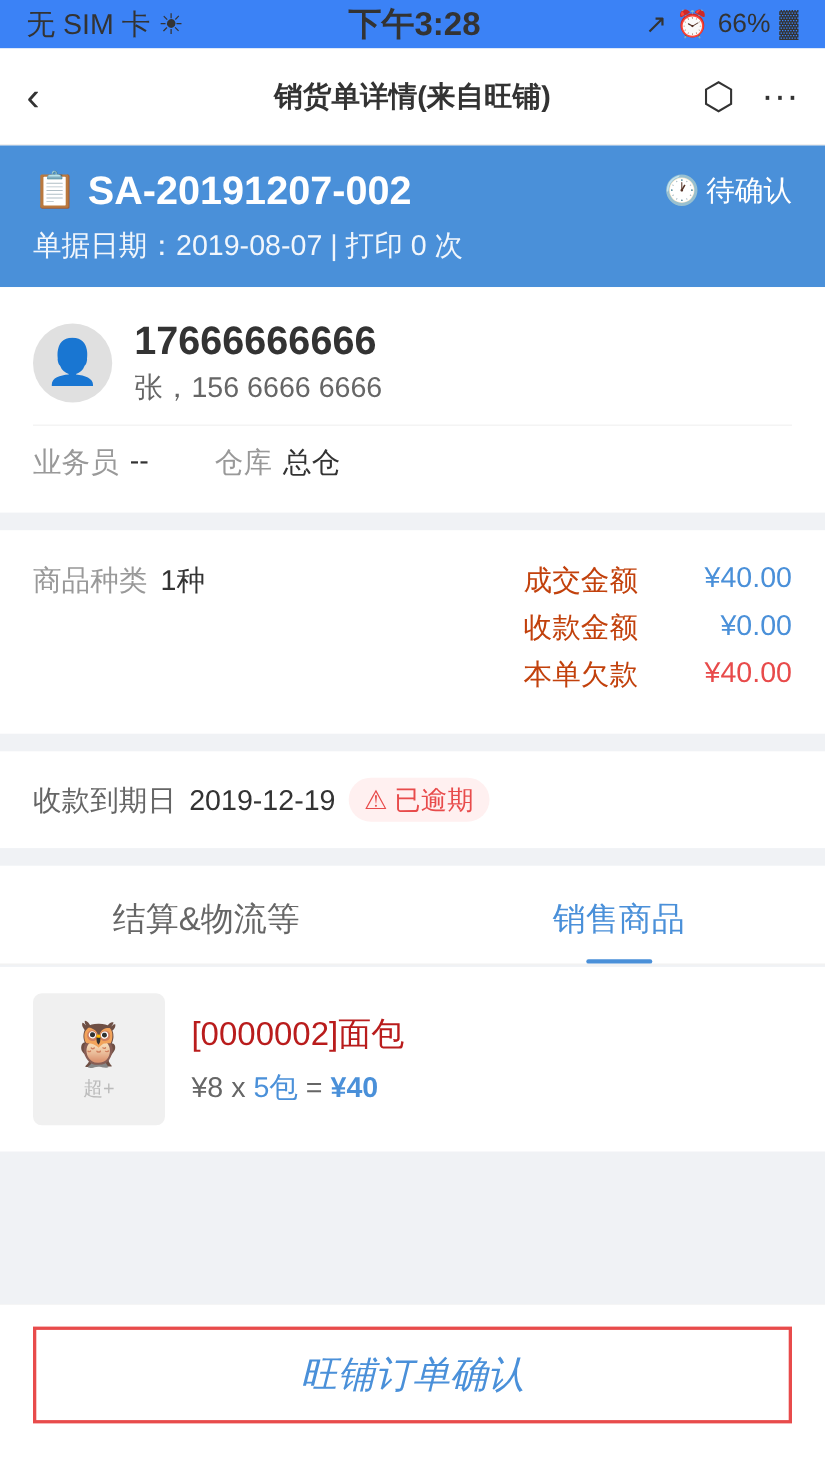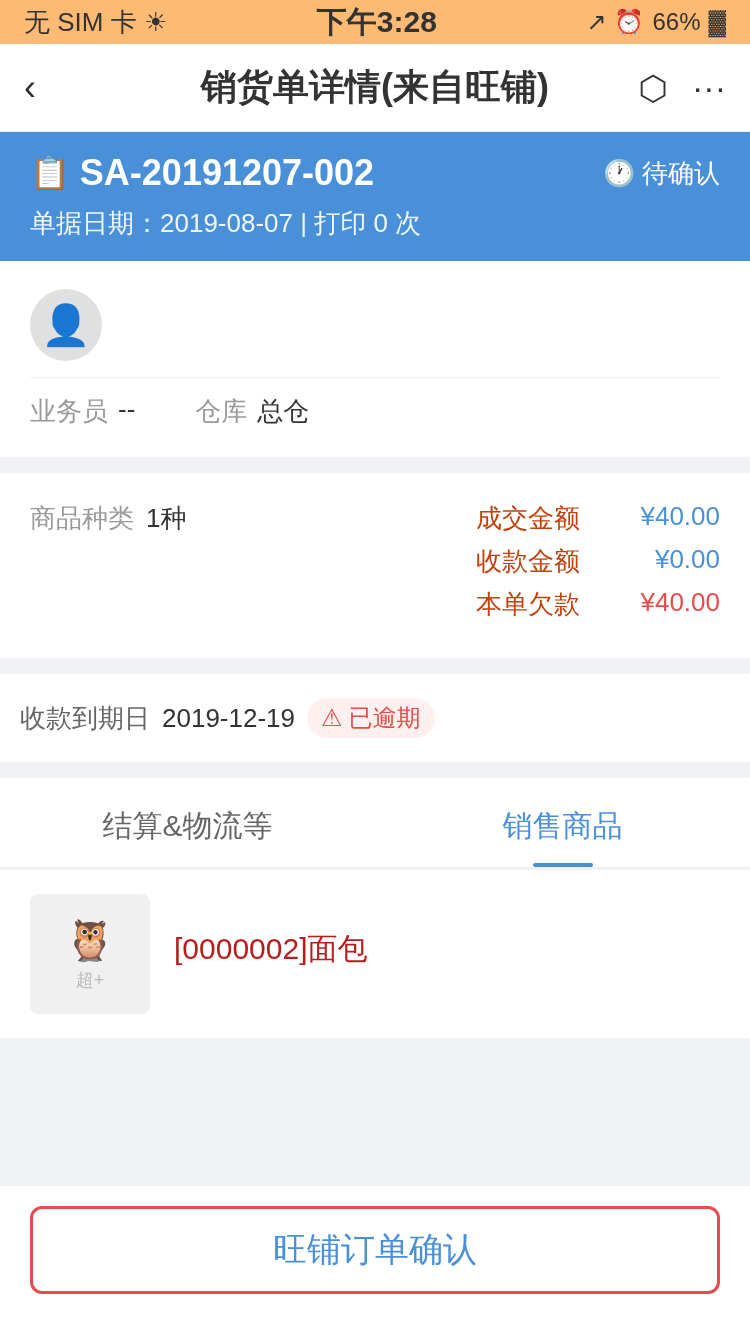--- a/index.html
+++ b/index.html
@@ -9,21 +9,21 @@
       min-height: 1334px;
       font-family: -apple-system, "PingFang SC", "Helvetica Neue", Arial, sans-serif;
       background: #f0f2f5;
       font-size: 28px;
       color: #333;
     }
 
     
     .status-bar {
       height: 44px;
-      background: #fdba74;
+      background: #3b82f6;
       display: flex;
       align-items: center;
       justify-content: space-between;
       padding: 0 24px;
       font-size: 26px;
       font-weight: 500;
     }
     .status-left { display: flex; align-items: center; gap: 8px; }
     .status-center { font-size: 30px; font-weight: 600; }
     .status-right { display: flex; align-items: center; gap: 8px; font-size: 24px; }
@@ -41,21 +41,21 @@
     .nav-back {
       font-size: 36px;
       color: #333;
       cursor: pointer;
       padding: 10px 10px 10px 0;
     }
     .nav-title {
       position: absolute;
       left: 50%;
       transform: translateX(-50%);
-      font-size: 36px;
+      font-size: 26px;
       font-weight: 600;
       color: #333;
     }
     .nav-actions {
       margin-left: auto;
       display: flex;
       align-items: center;
       gap: 24px;
     }
     .nav-icon {
@@ -175,21 +175,21 @@
       gap: 20px;
       margin-bottom: 8px;
     }
     .amount-label { color: #c2410c; }
     .amount-value { color: #4a90d9; min-width: 120px; text-align: right; }
     .amount-value.red { color: #e84b4b; }
 
     
     .due-card {
       background: #fff;
-      padding: 24px 20px;
+      padding: 24px 30px;
       margin-top: 16px;
       font-size: 26px;
       display: flex;
       align-items: center;
       gap: 12px;
     }
     .due-label { color: #666; }
     .due-date { color: #333; }
     .overdue-badge {
       display: flex;
@@ -295,28 +295,29 @@
       width: 750px;
       background: #fff;
       padding: 20px 30px 40px;
       border-top: 1px solid #eee;
     }
     .confirm-btn {
       width: 100%;
       height: 88px;
       border: 3px solid #e84b4b;
       background: #fff;
-      border-radius: 12px;
+      border-radius: 0;
       font-size: 34px;
       color: #4a90d9;
       font-weight: 500;
       cursor: pointer;
       display: flex;
       align-items: center;
       justify-content: center;
+      font-style: italic;
     }
   </style>
 </head>
 <body>
 
 <div class="status-bar">
   <div class="status-left">
     <span>无 SIM 卡 ☀</span>
   </div>
   <div class="status-center">下午3:28</div>
@@ -348,20 +349,24 @@
       <span>待确认</span>
     </div>
   </div>
   <div class="header-date">单据日期：2019-08-07 | 打印 0 次</div>
 </div>
 
 <div class="customer-card">
   <div class="customer-top">
     <div class="avatar">
       <span>👤</span>
+    </div>
+    <div>
+      <div class="customer-name">17666666666</div>
+      <div class="customer-sub">张，156 6666 6666</div>
     </div>
   </div>
   <div class="customer-meta">
     <div class="meta-item">
       <span class="meta-label">业务员</span>
       <span class="meta-value">--</span>
     </div>
     <div class="meta-item">
       <span class="meta-label">仓库</span>
       <span class="meta-value">总仓</span>
@@ -411,20 +416,23 @@
 <div class="product-list">
   <div class="product-item">
     <div class="product-img">
       <div class="product-img-inner">
         <span class="owl-icon">🦉</span>
         <span class="owl-plus">超+</span>
       </div>
     </div>
     <div class="product-info">
       <div class="product-name">[0000002]面包</div>
+      <div class="product-price">
+        <span>¥8 x </span><span class="price-qty">5包</span><span> = </span><span class="price-total">¥40</span>
+      </div>
     </div>
   </div>
 </div>
 
 <div class="bottom-spacer"></div>
 
 <div class="bottom-bar">
   <button class="confirm-btn">旺铺订单确认</button>
 </div>
 

